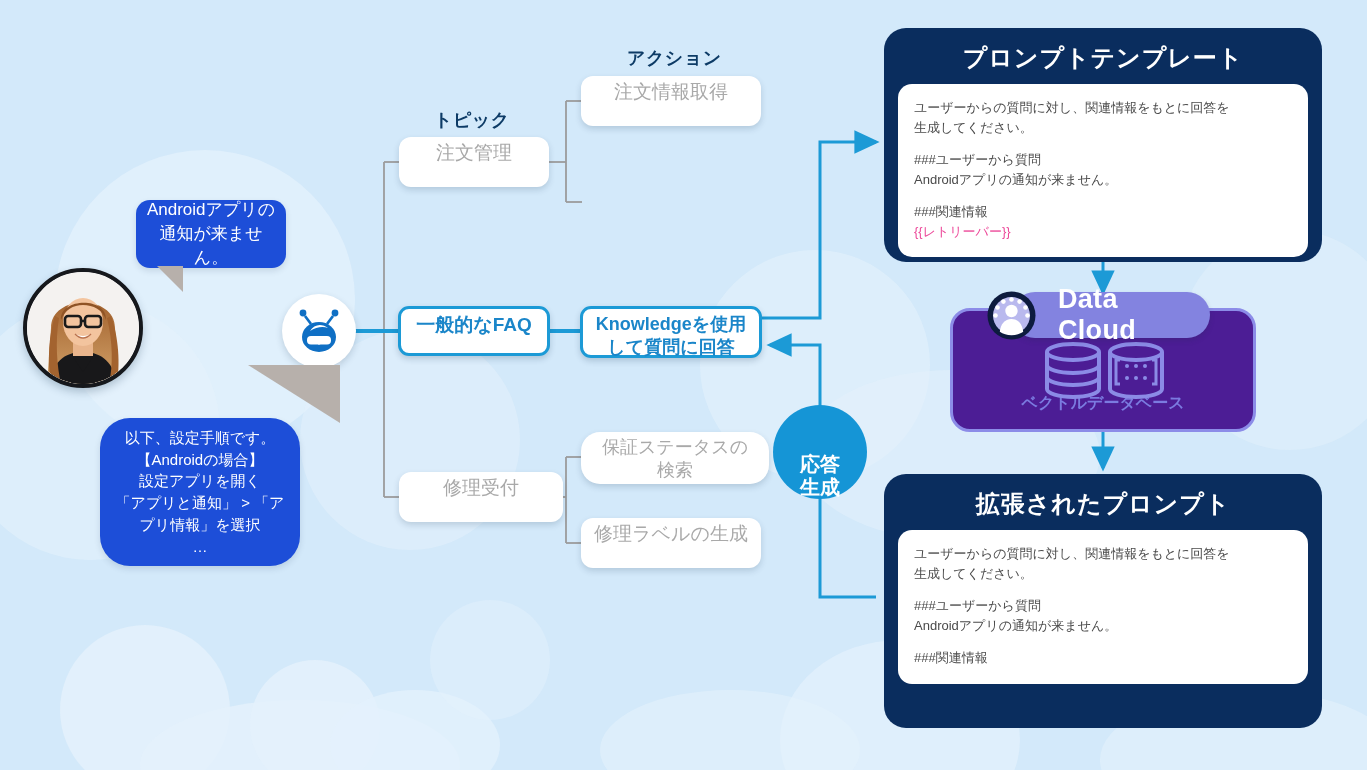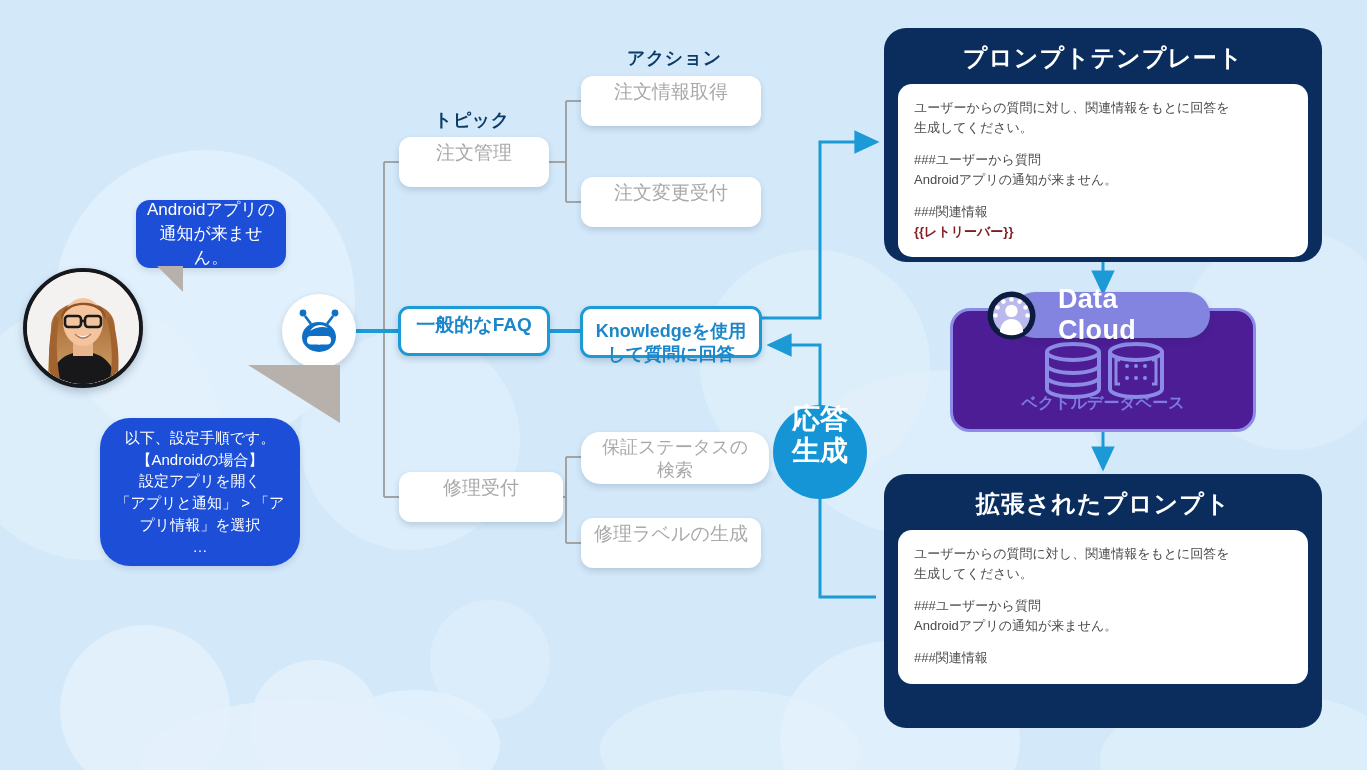--- a/index.html
+++ b/index.html
@@ -42,43 +42,43 @@
   .panel .ptitle{
     color:#ffffff;font-weight:bold;font-size:24px;text-align:center;
     letter-spacing:1px;margin:4px 0 10px 0;
   }
   .panel .pbody{
     background:#fff;border-radius:14px;padding:14px 16px 16px 16px;
     color:#4a4a4a;font-size:13px;line-height:1.5;
   }
   .panel .pbody p{margin:0;}
   .panel .pbody .gap{height:13px;}
-  .hl{color:#7f1d1d;font-weight:bold;}
+  .hl{color:#ec4899;font-weight:normal;}
 
   
   .dcard{
     position:absolute;background:#4c1d95;border:3px solid #8c8ce8;
     border-radius:20px;box-sizing:border-box;
   }
   .dchip{
     position:absolute;background:#8383e0;border-radius:24px;
     display:flex;align-items:center;box-sizing:border-box;
     padding:0 20px 0 46px;box-shadow:0 3px 5px rgba(40,40,90,.22);
   }
   .dchip span{color:#fff;font-size:27px;font-weight:bold;letter-spacing:.3px;}
   .dcaption{
     position:absolute;width:100%;text-align:center;color:#7b7be0;
     font-size:16px;font-weight:bold;
   }
 
   
   .respcircle{
     position:absolute;border-radius:50%;background:#1595d6;
-    display:flex;align-items:flex-start;justify-content:center;
-    color:#fff;font-weight:bold;font-size:28px;line-height:1.15;text-align:center;font-family:Liberation Mono, monospace;
+    display:flex;align-items:flex-end;justify-content:center;
+    color:#fff;font-weight:bold;font-size:20px;line-height:1.15;text-align:center;
   }
   .boticon{
     position:absolute;border-radius:50%;background:#fff;
     box-shadow:0 3px 7px rgba(20,50,80,.18);
     display:flex;align-items:center;justify-content:center;
   }
   .avatar{
     position:absolute;border-radius:50%;overflow:hidden;
     border:4px solid #16181c;background:#fafafa;
     box-shadow:0 4px 9px rgba(20,50,80,.25);
@@ -237,26 +237,23 @@
   </div>
 
   <div class="node" style="left:399px;top:472px;width:164px;height:50px;">
     <span>修理受付</span>
   </div>
 
   <div class="node" style="left:581px;top:76px;width:180px;height:50px;">
     <span>注文情報取得</span>
   </div>
 
-  <div class="node" style="left:581px;top:177px;width:180px;height:50px;">
-    <span>注文変更受付</span>
-  </div>
 
   <div class="node accent" style="left:580px;top:306px;width:182px;height:52px;font-size:18px;">
-    <span style="white-space:pre-line;margin-top:7px;">Knowledgeを使用
+    <span style="white-space:pre-line;">Knowledgeを使用
 して質問に回答</span>
   </div>
 
   <div class="node" style="left:581px;top:432px;width:188px;height:52px;font-size:18px;border-radius:19px;">
     <span style="white-space:pre-line;">保証ステータスの
 検索</span>
   </div>
 
   <div class="node" style="left:581px;top:518px;width:180px;height:50px;">
     <span>修理ラベルの生成</span>

